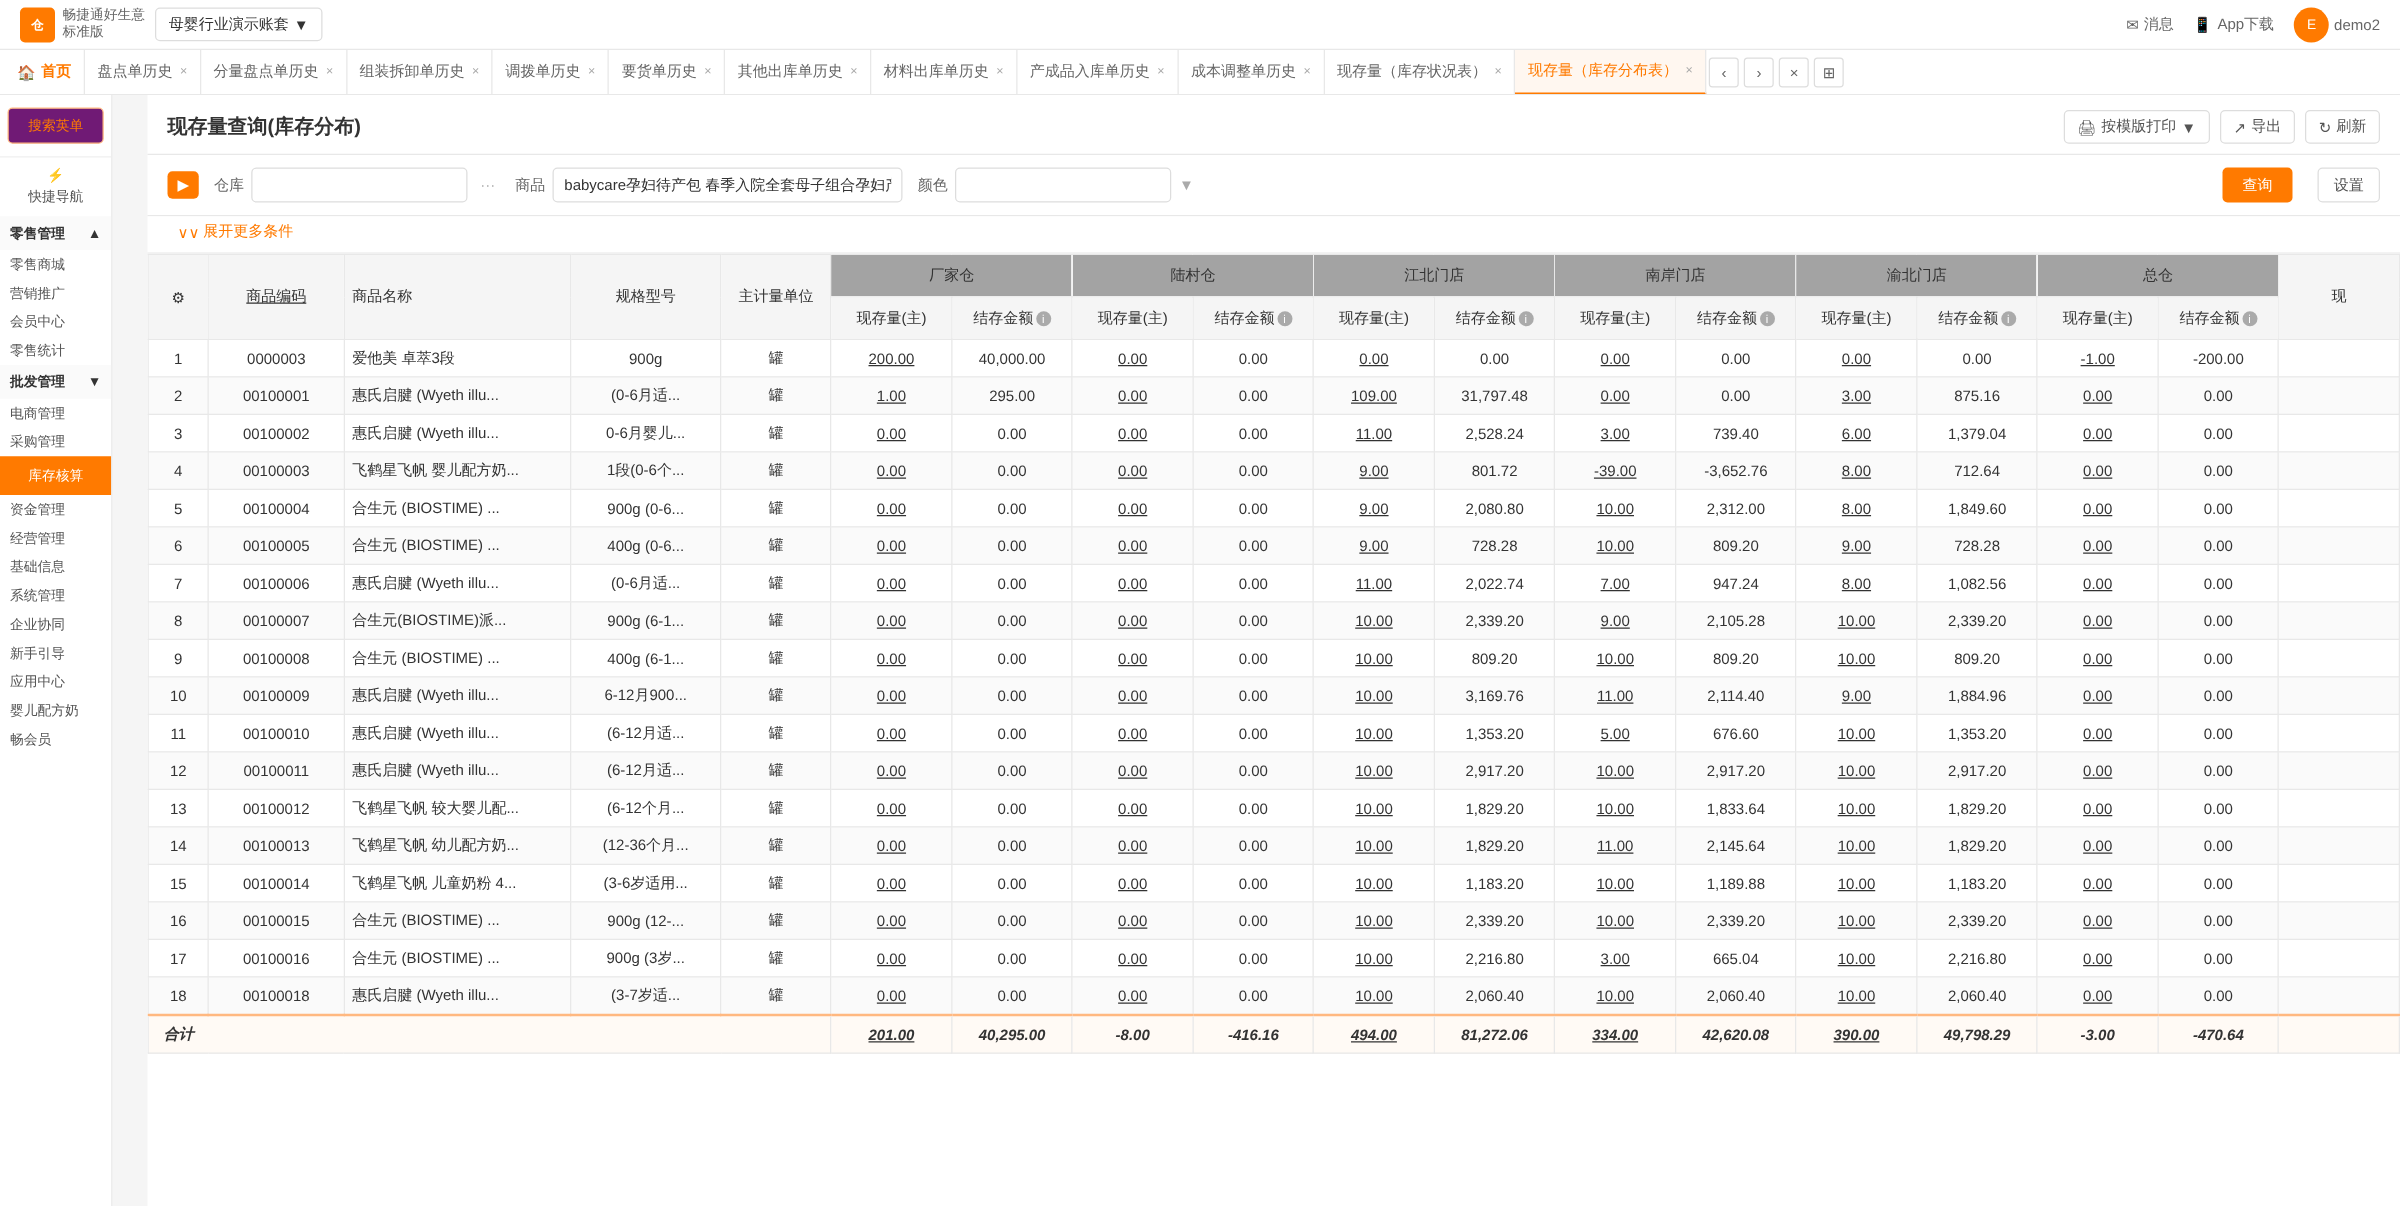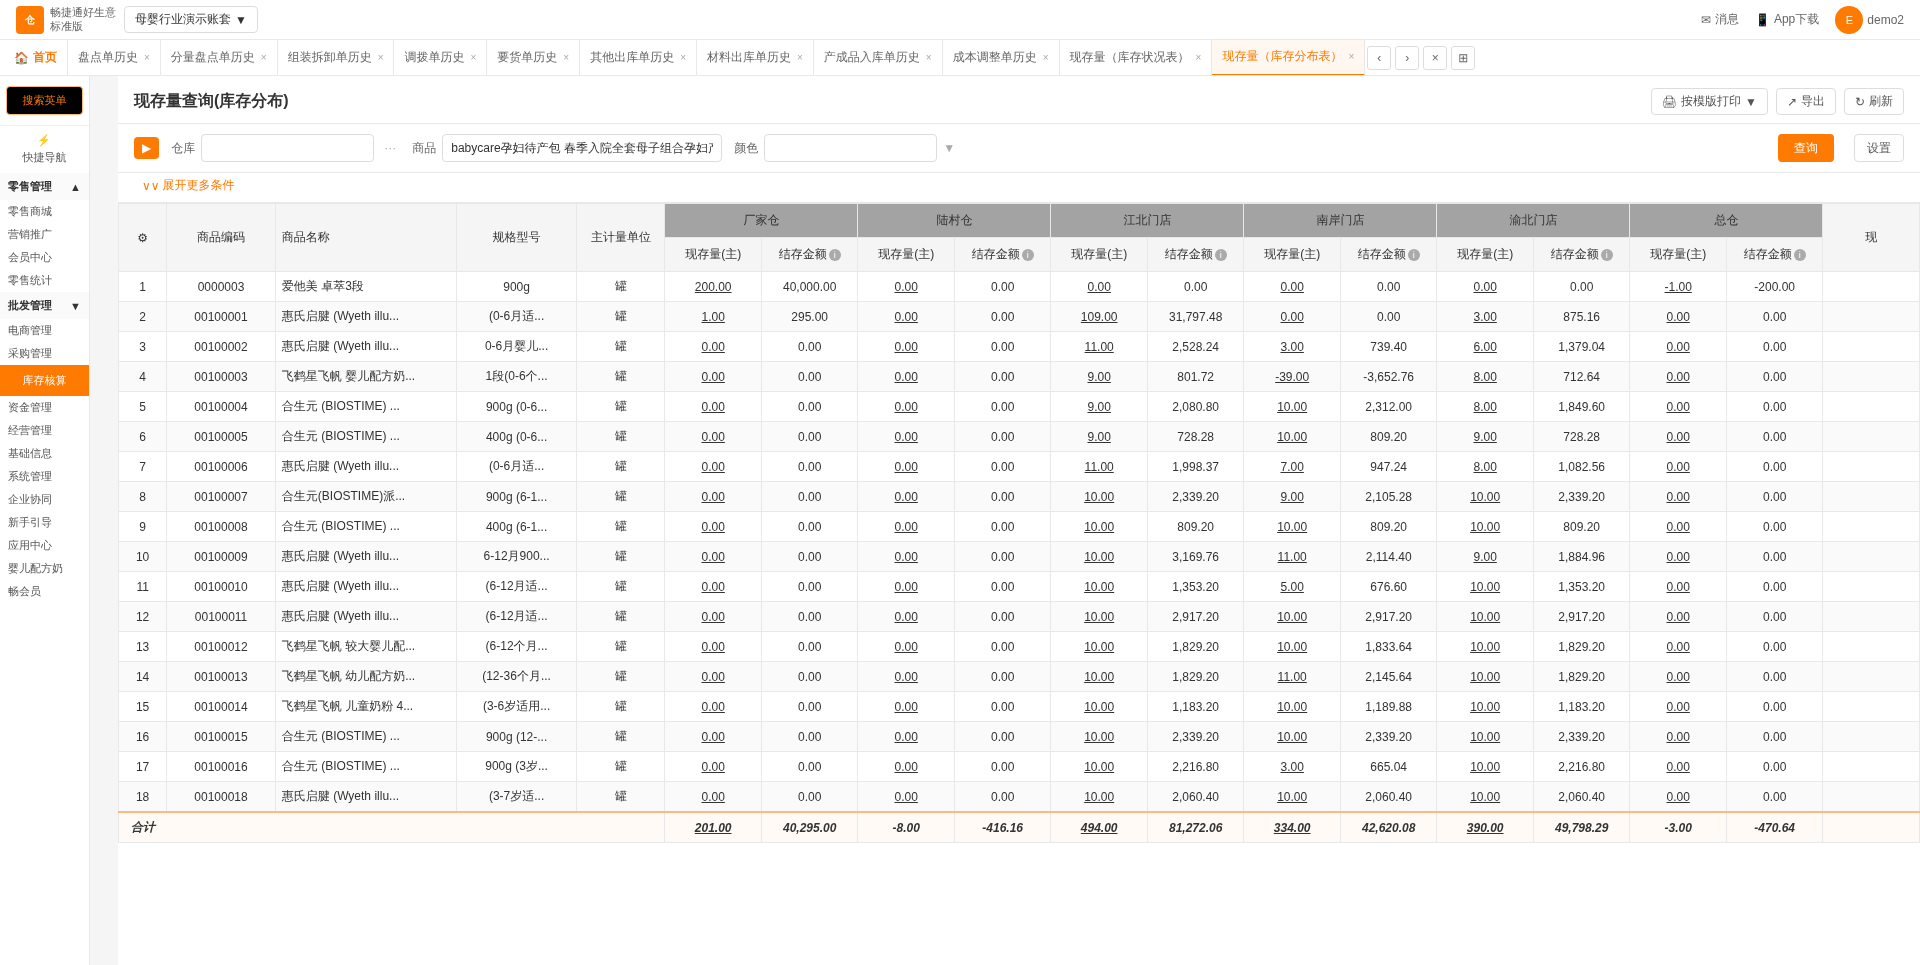--- a/index.html
+++ b/index.html
@@ -25,21 +25,21 @@
     .tab .close-x { font-size: 10px; color: #aaa; cursor: pointer; margin-left: 2px; }
     .tab-nav-btn { width: 24px; height: 24px; display: flex; align-items: center; justify-content: center; cursor: pointer; color: #666; border: 1px solid #ddd; border-radius: 3px; margin: 0 2px; flex-shrink: 0; font-size: 12px; }
 
     
     .main-layout { display: flex; height: calc(965px - 40px - 36px); }
 
     
     .sidebar { width: 90px; background: #fff; border-right: 1px solid #e8e8e8; display: flex; flex-direction: column; overflow-y: auto; }
     .sidebar::-webkit-scrollbar { width: 3px; }
     .search-hero { padding: 10px 6px; border-bottom: 1px solid #f0f0f0; }
-    .search-hero-btn { width: 100%; padding: 6px 4px; background: #000000; border: 1px solid #ffb880; border-radius: 4px; color: #ff7a00; text-align: center; cursor: pointer; font-size: 11px; }
+    .search-hero-btn { width: 100%; padding: 6px 4px; background: #701a75; border: 1px solid #ffb880; border-radius: 4px; color: #ff7a00; text-align: center; cursor: pointer; font-size: 11px; }
     .sidebar-item { padding: 8px 6px; display: flex; flex-direction: column; align-items: center; gap: 3px; cursor: pointer; color: #555; font-size: 11px; text-align: center; }
     .sidebar-item.active { background: #ff7a00; color: #fff; }
     .sidebar-item.section-header { flex-direction: row; justify-content: space-between; padding: 6px 8px; background: #fafafa; color: #333; font-weight: bold; font-size: 11px; }
     .sidebar-sub { padding: 4px 8px; cursor: pointer; color: #555; font-size: 11px; }
 
     
     .content { flex: 1; overflow: hidden; display: flex; flex-direction: column; padding-left: 28px; }
     .content-header { padding: 12px 16px 8px; background: #fff; border-bottom: 1px solid #e8e8e8; display: flex; align-items: center; justify-content: space-between; }
     .page-title { font-size: 16px; font-weight: bold; color: #333; }
     .header-actions { display: flex; align-items: center; gap: 8px; }
@@ -60,21 +60,21 @@
     
     .table-container { flex: 1; overflow: auto; background: #fff; }
     .data-table { width: 100%; border-collapse: collapse; font-size: 12px; }
     .data-table th { background: #f5f5f5; border: 1px solid #e8e8e8; padding: 8px 6px; text-align: center; font-weight: normal; color: #333; white-space: nowrap; position: sticky; top: 0; z-index: 2; }
     .data-table th.group-header { background: #a3a3a3; }
     .data-table td { border: 1px solid #e8e8e8; padding: 6px; text-align: center; color: #333; white-space: nowrap; }
     .data-table tr.summary-row td { background: #fffaf5; font-weight: bold; font-style: italic; }
     .num-link { color: #1890ff; text-decoration: underline; cursor: pointer; }
     .num-neg { color: #ff4d4f; }
     .col-index { width: 40px; }
-    .col-code { width: 90px; }
+    .col-code { width: 90px; text-decoration: underline; }
     .col-name { width: 150px; text-align: left !important; }
     .col-spec { width: 100px; }
     .col-unit { width: 60px; }
     .col-num { width: 80px; }
     .info-icon { display: inline-block; width: 12px; height: 12px; border-radius: 50%; background: #aaa; color: white; font-size: 9px; line-height: 12px; text-align: center; cursor: pointer; margin-left: 2px; }
     .row-even { background: #fafafa; }
 
     
     .summary-row td { border-top: 2px solid #ffb880; }
   </style>
@@ -410,21 +410,21 @@
     <td>7</td>
     <td>00100006</td>
     <td class="col-name">惠氏启腱 (Wyeth illu...</td>
     <td>(0-6月适...</td>
     <td>罐</td>
     <td class="num-link ">0.00</td>
     <td>0.00</td>
     <td class="num-link ">0.00</td>
     <td>0.00</td>
     <td class="num-link">11.00</td>
-    <td>1,998.37</td>
+    <td>2,022.74</td>
     <td class="num-link ">7.00</td>
     <td class="">947.24</td>
     <td class="num-link">8.00</td>
     <td>1,082.56</td>
     <td class="num-link ">0.00</td>
     <td class="">0.00</td>
     <td></td>
   </tr>
             <tr class="row-even">
     <td>8</td>

